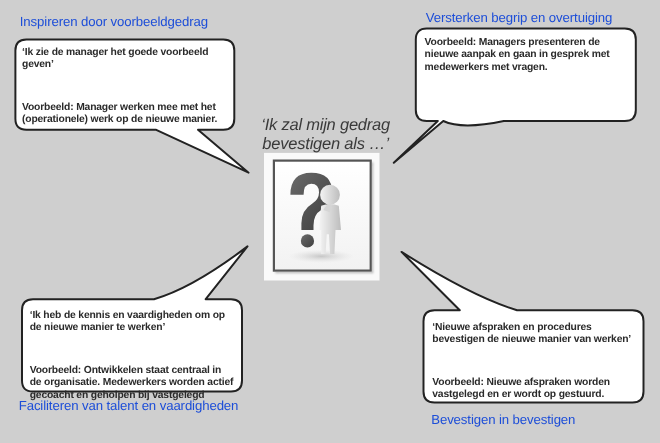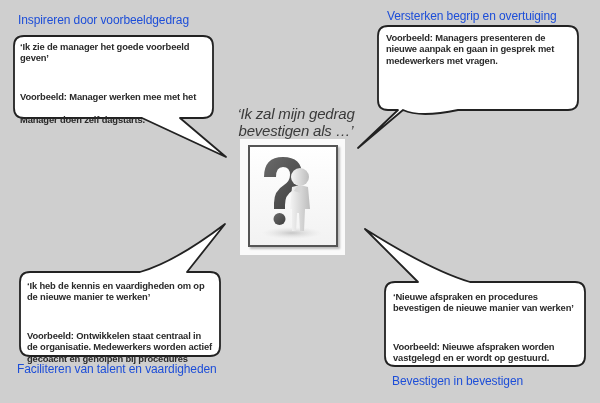--- a/index.html
+++ b/index.html
@@ -53,42 +53,41 @@
 <div class="heading" style="left:17px; top:362px;">Faciliteren van talent en vaardigheden</div>
 <div class="heading" style="left:392px; top:374px;">Bevestigen in bevestigen</div>
 
 <div class="bubble-text" style="left:20px; top:41px; width:192px;">
   <p>
     <span>‘Ik zie de manager het goede voorbeeld</span><br>
     <span>geven’</span>
   </p>
   <p>
     <span>Voorbeeld: Manager werken mee met het</span><br>
-    <br>
-    <span>Manager doen zelf dagstarts.</span>
+    <span>(operationele) werk op de nieuwe manier.</span><br>
   </p>
 </div>
 
 <div class="bubble-text" style="left:386px; top:32px; width:192px;">
   <p>
     <span>Voorbeeld: Managers presenteren de</span><br>
     <span>nieuwe aanpak en gaan in gesprek met</span><br>
     <span>medewerkers met vragen.</span>
   </p>
 </div>
 
 <div class="bubble-text" style="left:27px; top:280px; width:192px;">
   <p>
     <span>‘Ik heb de kennis en vaardigheden om op</span><br>
     <span>de nieuwe manier te werken’</span>
   </p>
   <p>
     <span>Voorbeeld: Ontwikkelen staat centraal in</span><br>
     <span>de organisatie. Medewerkers worden actief</span><br>
-    <span>gecoacht en geholpen bij procedures</span>
+    <span>gecoacht en geholpen bij vastgelegd</span>
   </p>
 </div>
 
 <div class="bubble-text" style="left:393px; top:291px; width:192px;">
   <p>
     <span>‘Nieuwe afspraken en procedures</span><br>
     <span>bevestigen de nieuwe manier van werken’</span>
   </p>
   <p>
     <span>Voorbeeld: Nieuwe afspraken worden</span><br>

